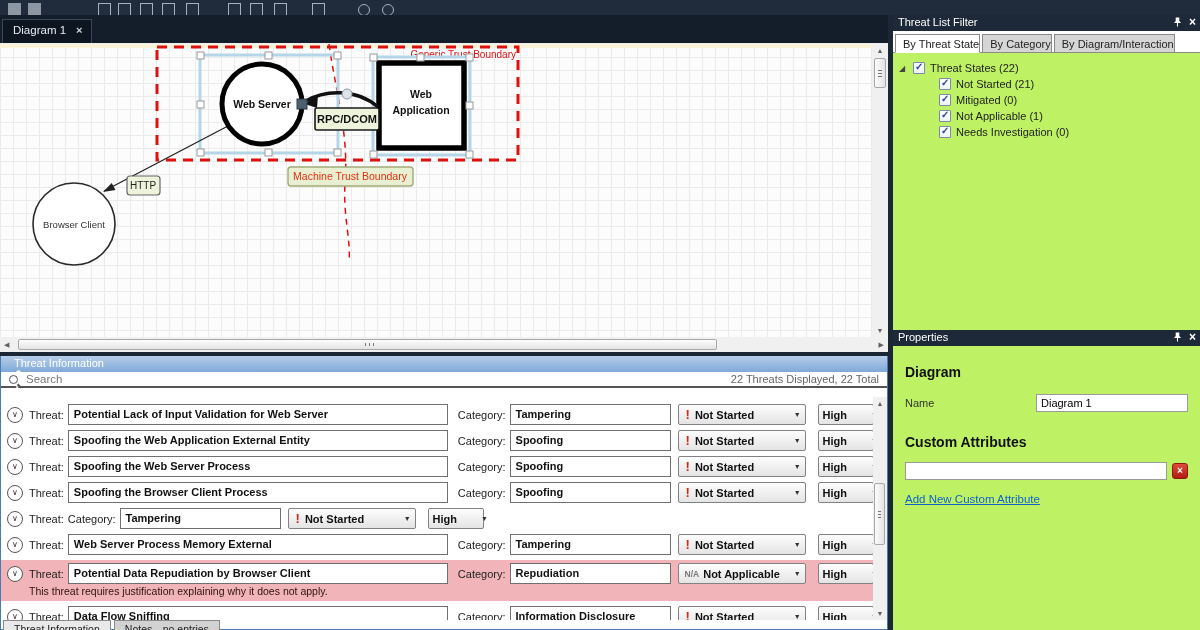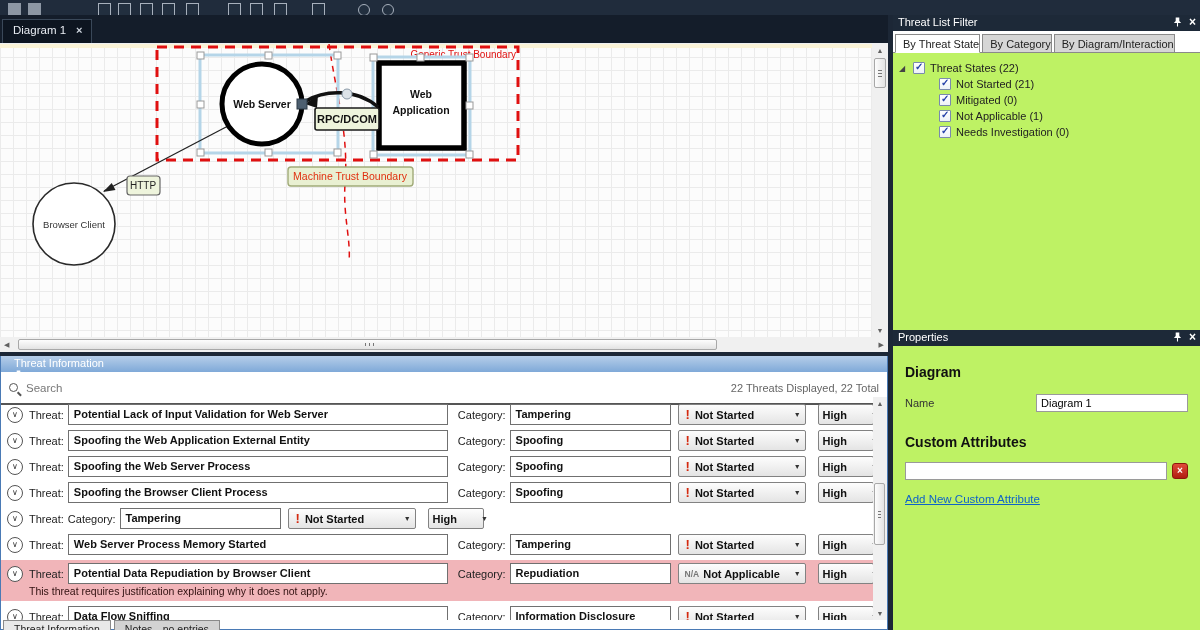--- a/index.html
+++ b/index.html
@@ -57,21 +57,21 @@
   .name-row label { width:135px; color:#333; }
   .tinput { flex:1; height:18px; border:1px solid #9a9a9a; background:#fff; font-size:11px; padding:1px 4px; font-family:"Liberation Sans",sans-serif; }
   .ca-row { display:flex; align-items:center; margin-top:12px; gap:5px; }
   .redx { width:16px; height:16px; background:linear-gradient(#e04b3a,#b01d10); border:1px solid #8d170c; border-radius:3px;
           color:#fff; font-size:10px; font-weight:bold; text-align:center; line-height:14px; flex:none; }
   .addlink { display:inline-block; margin-top:13px; color:#0f63c8; text-decoration:underline; font-size:11.5px; }
 
   
   .threat-panel { position:absolute; left:0; top:356px; width:888px; height:274px; background:#fff; border:1px solid #4a7ab5; border-top:none; }
   .tp-title { height:16px; background:linear-gradient(#b6cee9,#7fa9d8); color:#fff; font-size:11px; padding:1px 4px 0 13px; position:relative; }
-  .tp-search { height:33px; border-bottom:2px solid #555; display:flex; align-items:center; padding:0 8px; background:#fff; }
+  .tp-search { height:16px; border-bottom:2px solid #555; display:flex; align-items:center; padding:0 8px; background:#fff; }
   .mag { width:9px; height:9px; border:1.6px solid #555; border-radius:50%; position:relative; margin-right:8px; flex:none; }
   .mag::after { content:""; position:absolute; width:5px; height:1.6px; background:#555; transform:rotate(45deg); left:7px; top:9px; }
   .search-text { color:#777; font-size:11.5px; flex:1; }
   .count-text { color:#666; font-size:11px; }
 
   .rows { position:absolute; left:0; top:41px; width:874px; height:223px; overflow:hidden; padding-top:7px; }
   .row-wrap { padding:0 0 0 0; }
   .row-line { display:flex; align-items:center; height:21px; margin-bottom:5px; }
   .row-wrap.flagged { background:#f1b5b9; margin-bottom:5px; padding:3px 0 2px 0; }
   .row-wrap.flagged .row-line { margin-bottom:1px; }
@@ -377,21 +377,21 @@
         <span>High</span>
         <span class="caret">▼</span>
       </span>
     </div>
 
   </div>
       <div class="row-wrap">
     <div class="row-line">
       <span class="chev">∨</span>
       <span class="rlabel">Threat:</span>
-      <span class="tbox threat">Web Server Process Memory Started</span>
+      <span class="tbox threat">Web Server Process Memory External</span>
       <span class="rlabel">Category:</span>
       <span class="tbox cat">Tampering</span>
       <span class="dd state">
         <span class="excl">!</span>
         <span>Not Started</span>
         <span class="caret">▼</span>
       </span>
       <span class="dd pri">
         <span>High</span>
         <span class="caret">▼</span>

